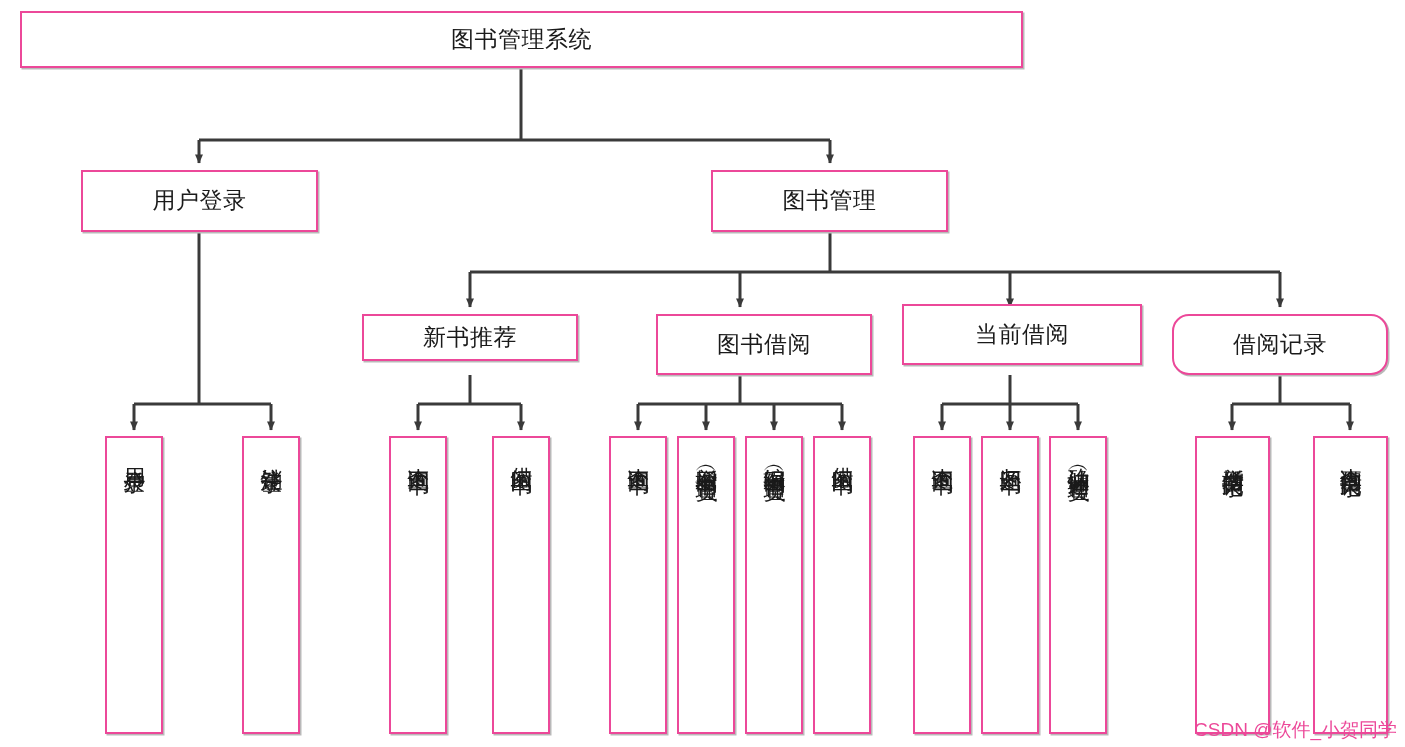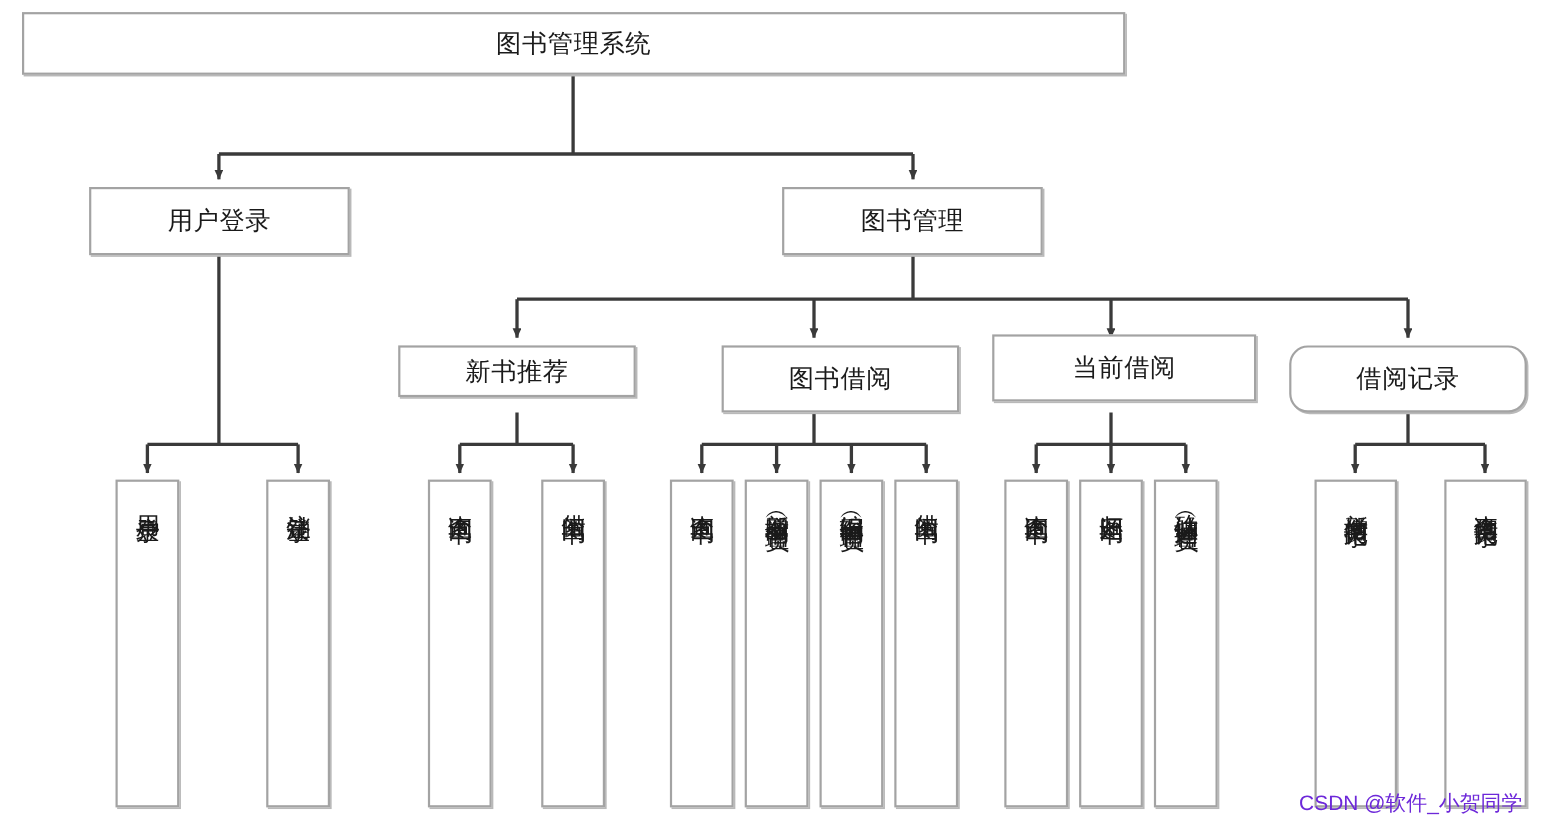--- a/index.html
+++ b/index.html
@@ -22,21 +22,21 @@
     left: 0;
     top: 0;
     width: 1405px;
     height: 747px;
     pointer-events: none;
   }
   .node {
     position: absolute;
     box-sizing: border-box;
     background: #ffffff;
-    border: 2px solid #a3a3a3;
+    border: 2px solid #ec4899;
     box-shadow: 1.5px 1.5px 0 0 #b9b9b9;
     display: flex;
     align-items: center;
     justify-content: center;
     color: #1a1a1a;
     z-index: 2;
   }
   .node .label {
     display: block;
     white-space: nowrap;
@@ -59,24 +59,24 @@
   .node.v .label {
     writing-mode: vertical-rl;
     text-orientation: upright;
     font-size: 22px;
     line-height: 1.22;
     letter-spacing: 2px;
     white-space: nowrap;
   }
   .watermark {
     position: absolute;
-    right: 21px;
+    right: 8px;
     bottom: 4px;
     font-size: 19px;
-    color: #6d28d9;
+    color: #ec4899;
     white-space: nowrap;
     z-index: 3;
   }
 </style>
 </head>
 <body>
 
 <div id="canvas">
 
   <svg id="edges" viewBox="0 0 1405 747" xmlns="http://www.w3.org/2000/svg">

